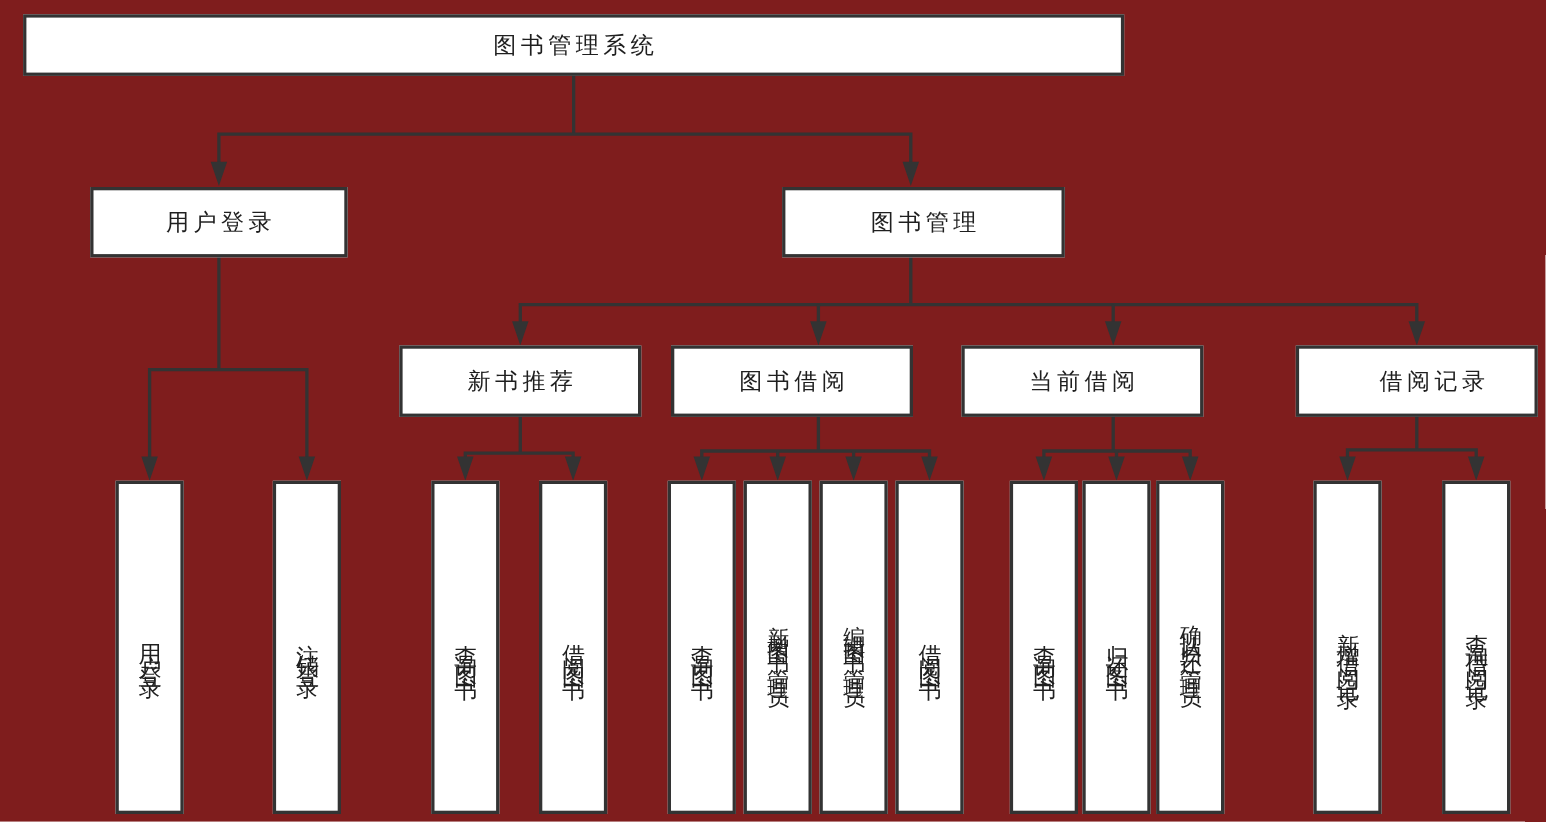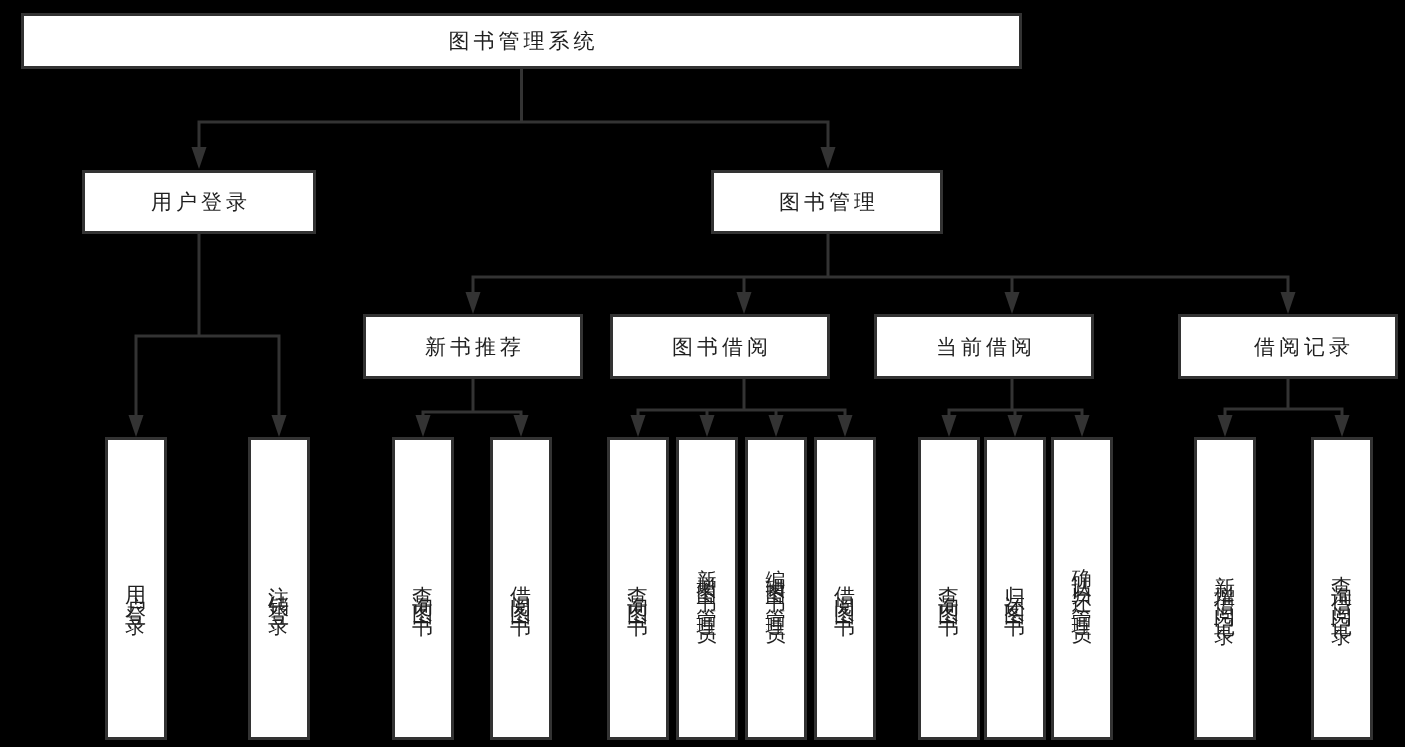--- a/index.html
+++ b/index.html
@@ -5,21 +5,21 @@
   * { margin: 0; padding: 0; box-sizing: border-box; }
   html, body { background: #ffffff; }
   body {
     font-family: "Liberation Sans", "DejaVu Sans", sans-serif;
     color: #222222;
   }
   .canvas {
     position: relative;
     width: 1405px;
     height: 747px;
-    background: #000000;
+    background: #7f1d1d;
     overflow: hidden;
   }
   .connectors {
     position: absolute;
     left: 0; top: 0;
     width: 1405px; height: 747px;
     pointer-events: none;
   }
   .node {
     position: absolute;
@@ -32,21 +32,21 @@
   }
   .hlabel {
     font-size: 21px;
     letter-spacing: 4px;
     white-space: nowrap;
     text-indent: 4px;
   }
   
   .root  { left: 21px;  top: 13px;  width: 1001px; height: 56px; }
   .l2a   { left: 82px;  top: 170px; width: 234px;  height: 64px; }
-  .l2b   { left: 711px; top: 170px; width: 232px;  height: 64px; }
+  .l2b   { left: 711px; top: 170px; width: 257px;  height: 64px; }
   .l3    { top: 314px; width: 220px; height: 65px; }
   .l3a   { left: 363px; }
   .l3b   { left: 610px; }
   .l3c   { left: 874px; }
   .l3d   { left: 1178px; padding-left: 28px; }
   
   .vbox {
     top: 437px;
     width: 62px;
     height: 303px;

